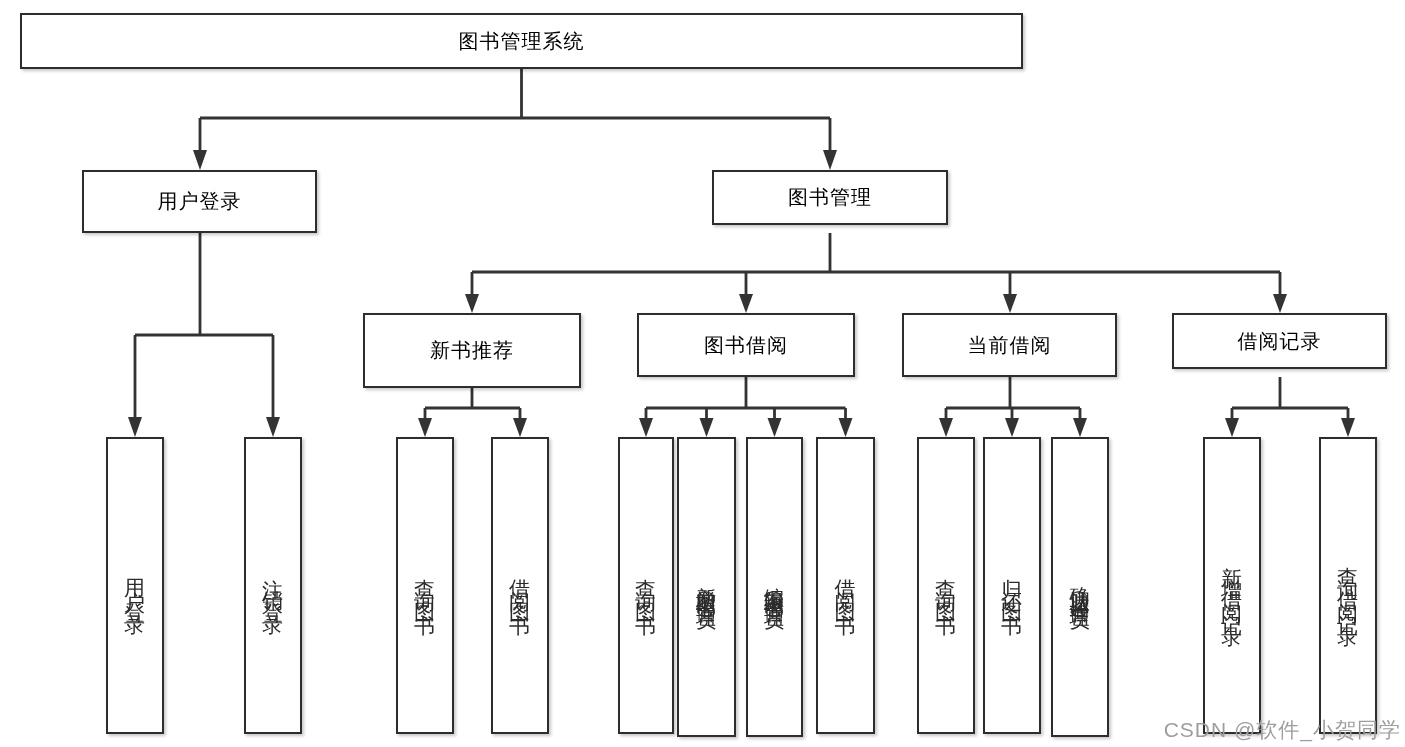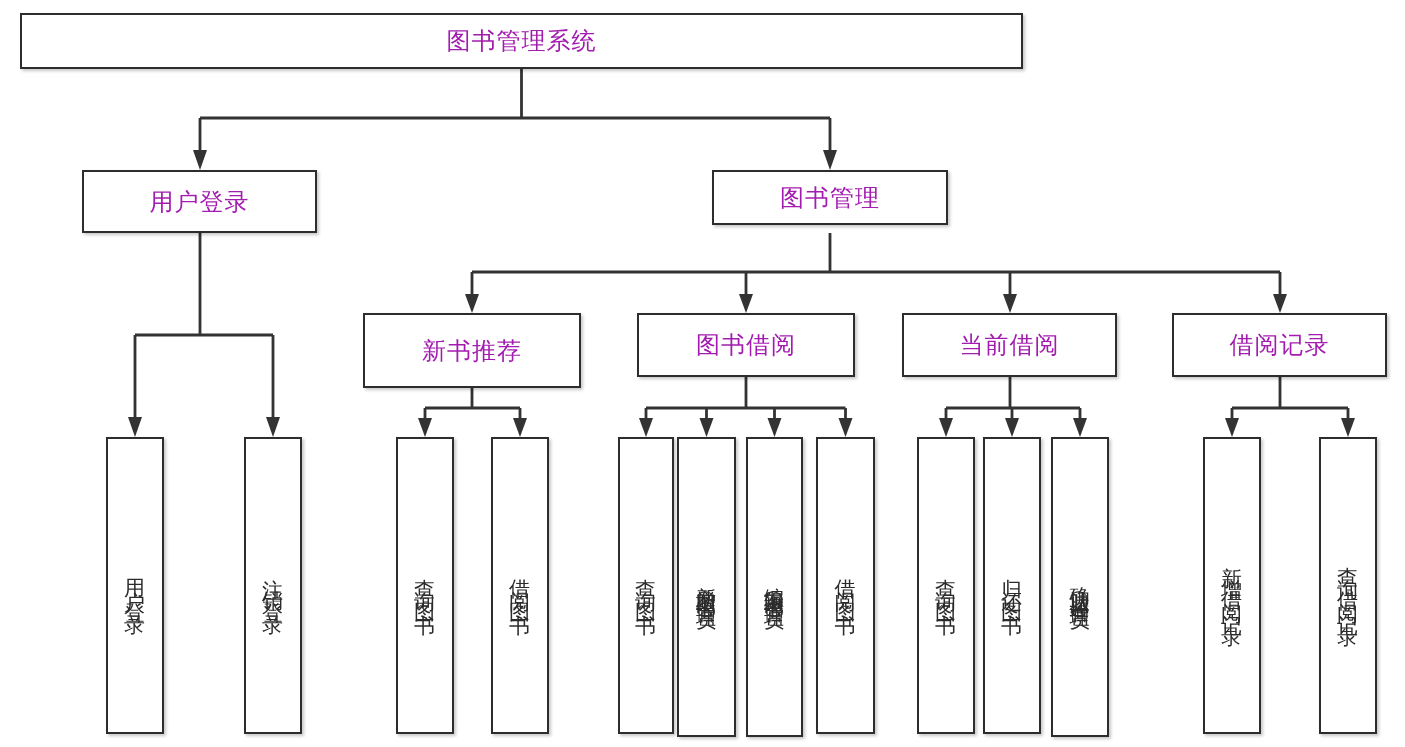--- a/index.html
+++ b/index.html
@@ -3,21 +3,21 @@
 <meta charset="utf-8">
 <style>
   html,body{margin:0;padding:0;background:#ffffff;}
   body{width:1405px;height:747px;overflow:hidden;position:relative;
        font-family:"Liberation Sans","DejaVu Sans",sans-serif;}
   #canvas{position:absolute;left:0;top:0;width:1405px;height:747px;background:#ffffff;}
   #wires{position:absolute;left:0;top:0;width:1405px;height:747px;pointer-events:none;}
   .node{position:absolute;background:#ffffff;border:2.5px solid #2d2d2d;
         box-sizing:border-box;display:flex;align-items:center;justify-content:center;
         box-shadow:2px 2px 3px rgba(0,0,0,0.22);}
-  .hlabel{font-size:24px;color:#a21caf;letter-spacing:1px;white-space:nowrap;text-align:right;}
+  .hlabel{font-size:20px;color:#000000;letter-spacing:1px;white-space:nowrap;text-align:right;}
   .vtext{writing-mode:vertical-rl;text-orientation:mixed;font-size:21px;
          letter-spacing:12px;color:#2b2b2b;line-height:1;}
   .vtext.long{letter-spacing:3.5px;font-size:20px;}
   #watermark{position:absolute;right:4px;bottom:3px;font-size:21px;color:#9e9e9e;
              letter-spacing:1px;z-index:10;white-space:nowrap;}
   path.wire{stroke:#333333;stroke-width:2.8;fill:none;}
   polygon.arrow{fill:#333333;stroke:none;}
 </style>
 </head>
 <body>
@@ -73,21 +73,21 @@
 
   <div class="node" style="left:363px;top:313px;width:218px;height:75px;">
     <span class="hlabel">新书推荐</span>
   </div>
   <div class="node" style="left:902px;top:313px;width:215px;height:64px;">
     <span class="hlabel">当前借阅</span>
   </div>
   <div class="node" style="left:637px;top:313px;width:218px;height:64px;">
     <span class="hlabel">图书借阅</span>
   </div>
-  <div class="node" style="left:1172px;top:313px;width:215px;height:64px;">
+  <div class="node" style="left:1172px;top:313px;width:215px;height:56px;">
     <span class="hlabel">借阅记录</span>
   </div>
 
   <div class="node" style="left:106px;top:437px;width:58px;height:297px;">
     <span class="vtext">用户登录</span>
   </div>
   <div class="node" style="left:244px;top:437px;width:58px;height:297px;">
     <span class="vtext">注销登录</span>
   </div>
 
@@ -121,13 +121,14 @@
     <span class="vtext long">确认归还（管理员）</span>
   </div>
 
   <div class="node" style="left:1203px;top:437px;width:58px;height:297px;">
     <span class="vtext">新增借阅记录</span>
   </div>
   <div class="node" style="left:1319px;top:437px;width:58px;height:297px;">
     <span class="vtext">查询借阅记录</span>
   </div>
 
+  <div id="watermark">CSDN @软件_小贺同学</div>
 </div>
 
 </body></html>

